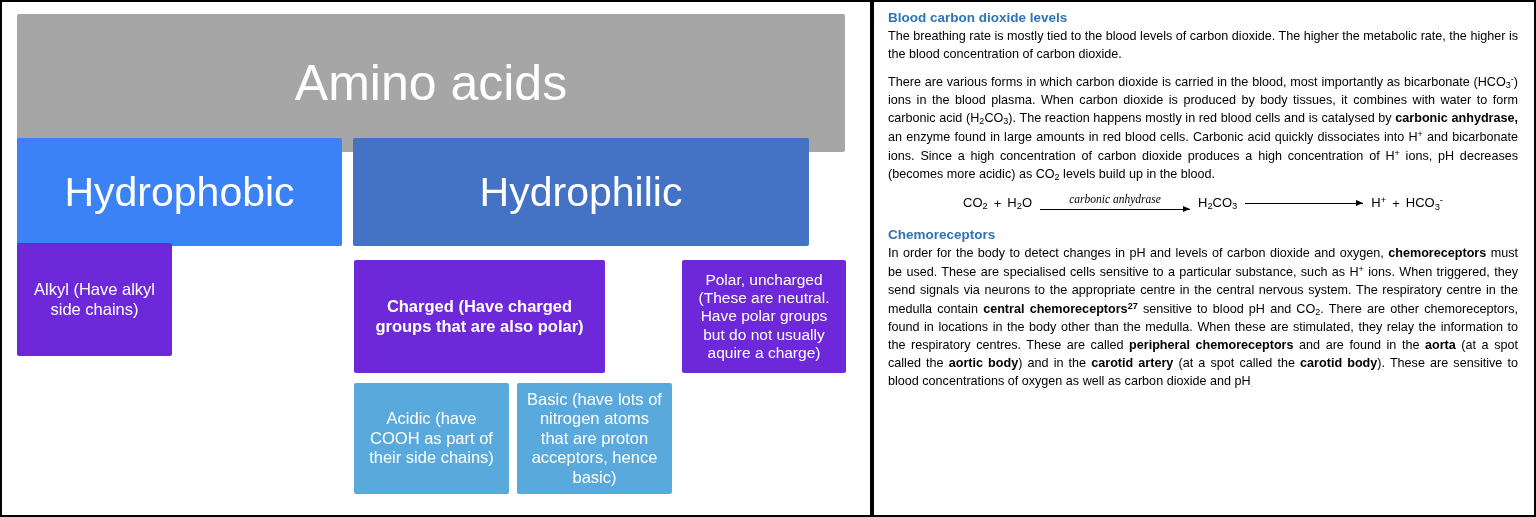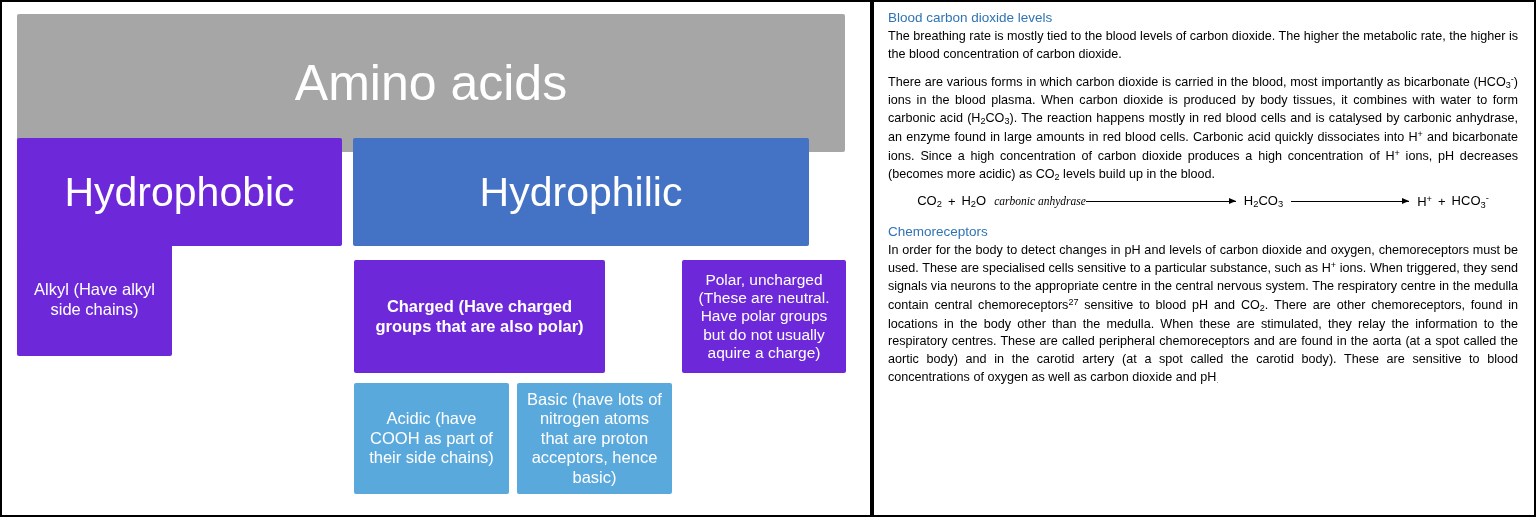--- a/index.html
+++ b/index.html
@@ -50,21 +50,21 @@
   .box-title {
     background: #a6a6a6;
     left: 3px;
     top: 2px;
     width: 828px;
     height: 138px;
     font-size: 50px;
     font-weight: 400;
   }
   .box-hydrophobic {
-    background: #6d28d9;
+    background: #3b82f6;
     left: 3px;
     top: 126px;
     width: 325px;
     height: 108px;
     font-size: 41px;
   }
   .box-hydrophilic {
     background: #4472c4;
     left: 339px;
     top: 126px;
@@ -130,44 +130,45 @@
     border: 2px solid #000000;
     border-left: 2px solid #000000;
     background: #ffffff;
     padding: 6px 16px 0 14px;
     overflow: hidden;
   }
   .heading {
     color: #2e74b5;
     font-size: 13.5px;
     margin: 2px 0 3px 0;
-    font-weight: 400;
+    font-weight: 700;
   }
   .para {
     color: #000000;
     font-size: 12.6px;
     line-height: 1.42;
     text-align: justify;
     margin: 0 0 9px 0;
   }
-  .para b { font-weight: normal; }
+  .para b { font-weight: bold; }
   sub { font-size: 0.72em; vertical-align: -0.25em; }
   sup { font-size: 0.72em; vertical-align: 0.45em; }
 
   .equation {
     display: flex;
     align-items: center;
     justify-content: center;
     gap: 6px;
     font-size: 13px;
     margin: 6px 0 14px 0;
     color: #000;
   }
   .arrow-wrap {
     display: inline-flex;
+    flex-direction: column;
     align-items: center;
     justify-content: flex-end;
     margin: 0 2px;
   }
   .arrow-label {
     font-family: "Liberation Serif", serif;
     font-style: italic;
     font-size: 11.5px;
     margin-bottom: 1px;
     white-space: nowrap;

